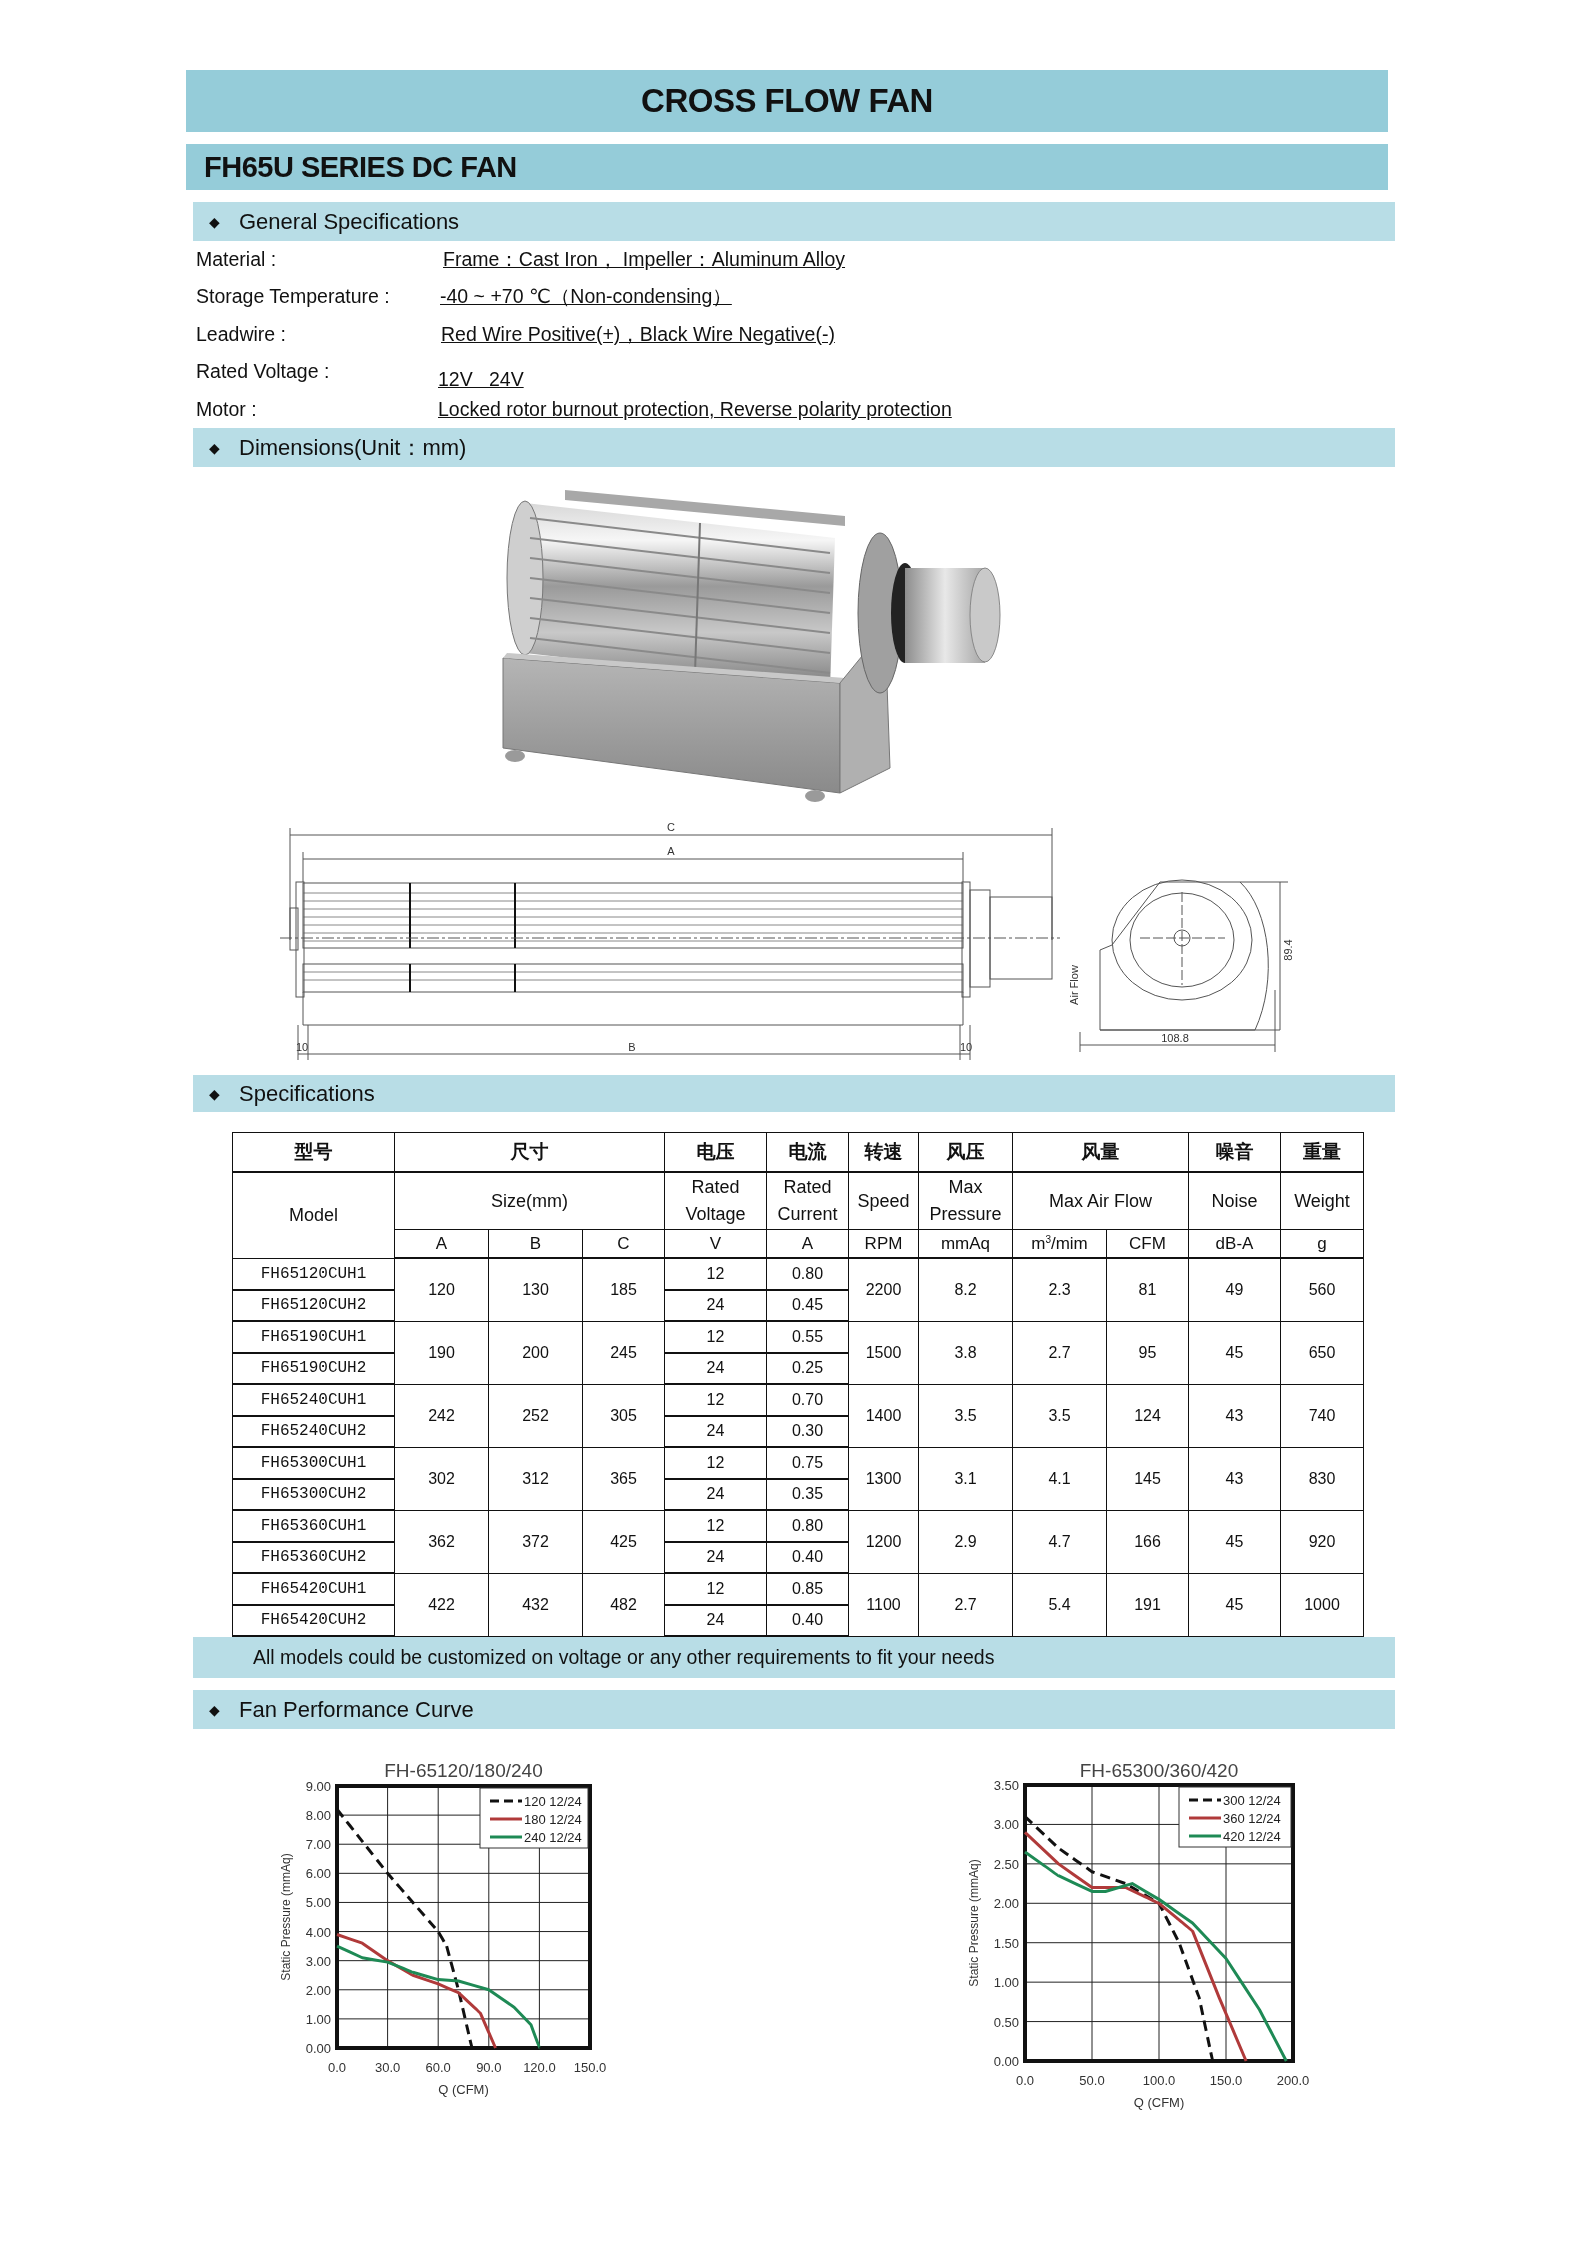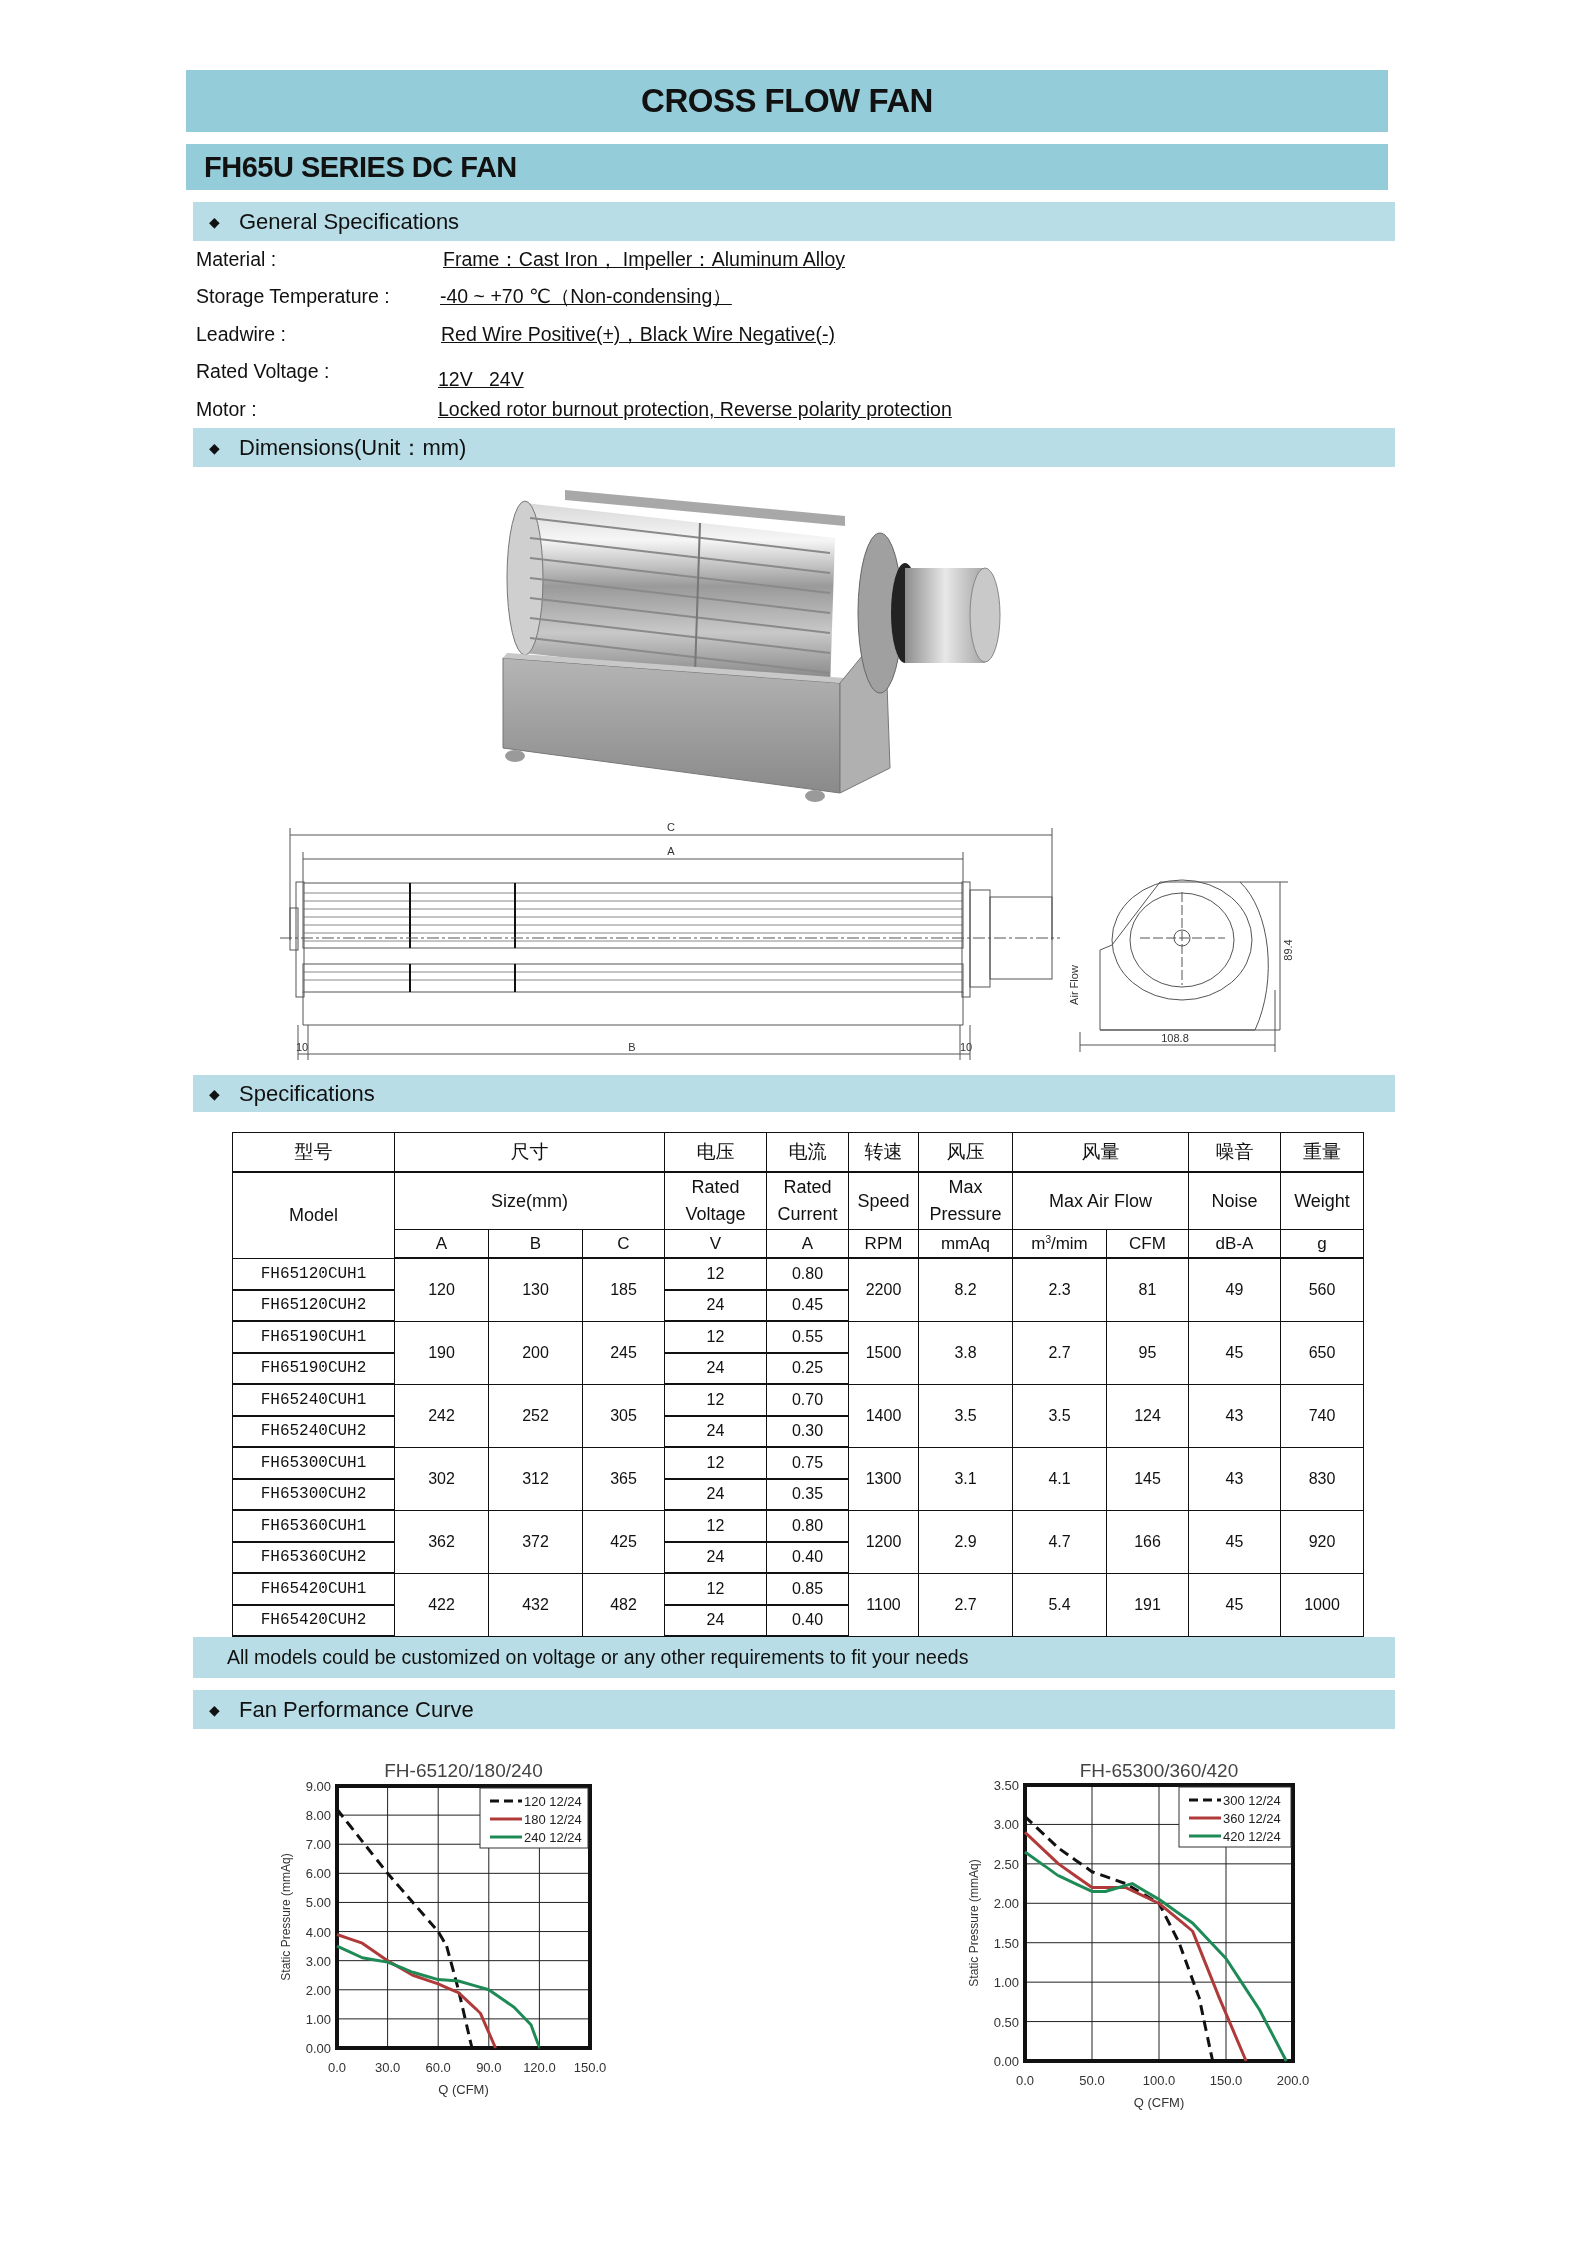--- a/index.html
+++ b/index.html
@@ -14,30 +14,30 @@
   .section-bar { height: 39px; display: flex; align-items: center; font-size: 22px; box-sizing: border-box; padding-left: 16px; }
   .section-bar .diamond { font-size: 14px; width: 30px; display: inline-block; }
   .spec-row { position: absolute; left: 196px; font-size: 19.5px; height: 26px; line-height: 26px; }
   .spec-row .k { position: absolute; left: 0; white-space: nowrap; }
   .spec-row .v { position: absolute; left: 245px; white-space: nowrap; text-decoration: underline; }
 
   
   table.specs { position: absolute; left: 232px; top: 1132px; width: 1131px; border-collapse: collapse;
                 table-layout: fixed; font-size: 16.5px; }
   table.specs td { border: 1.5px solid #111; text-align: center; vertical-align: middle; padding: 0; }
-  table.specs tr.zh td { height: 38px; font-weight: normal; font-size: 19px; border-bottom: 2.5px solid #111; }
+  table.specs tr.zh td { height: 38px; font-weight: bold; font-size: 19px; border-bottom: 2.5px solid #111; }
   table.specs tr.en td { height: 27px; line-height: 27px; font-size: 18px; }
   table.specs tr.units td { height: 27px; font-size: 17px; }
   table.specs tr.data td { height: 29.5px; font-size: 16px; }
   table.specs tr.grp-end td { border-bottom: 2.5px solid #111; }
   table.specs td.model { font-size: 16px; font-family: Liberation Mono, monospace; }
   table.specs td.split { border-top: 2.5px solid #111; margin-top: 27px; }
   sup { font-size: 10px; vertical-align: 6px; }
 
-  .note-bar { top: 1637px; height: 41px; display: flex; align-items: center; padding-left: 34px;
+  .note-bar { top: 1637px; height: 41px; display: flex; align-items: center; padding-left: 60px;
               box-sizing: border-box; font-size: 19.5px; }
 
   
   .fan-photo { position: absolute; left: 485px; top: 478px; width: 610px; height: 330px; }
   .drawing { position: absolute; left: 280px; top: 820px; width: 1040px; height: 250px; }
 
   .chart { position: absolute; }
 </style>
 </head>
 <body>

